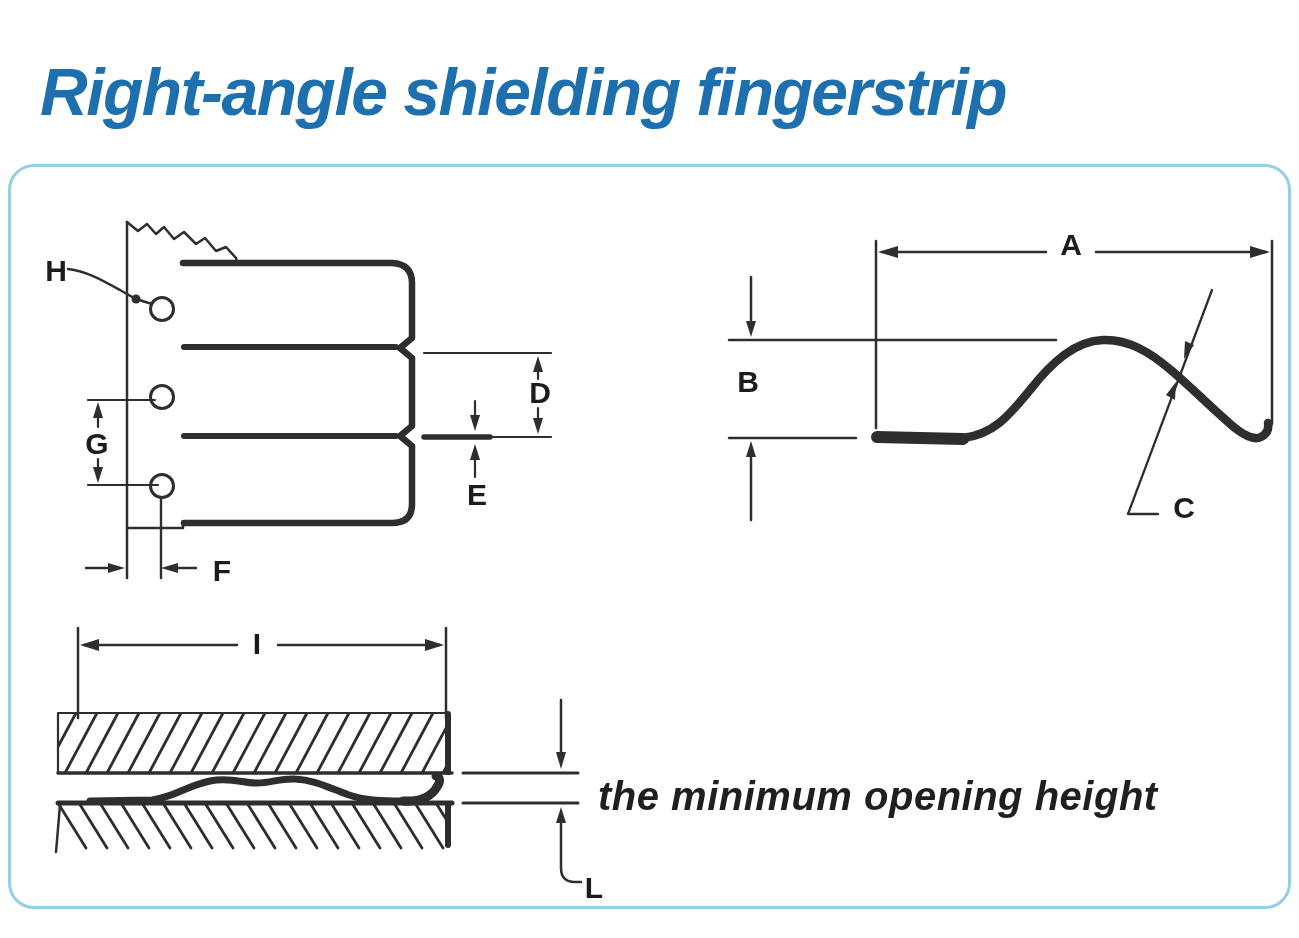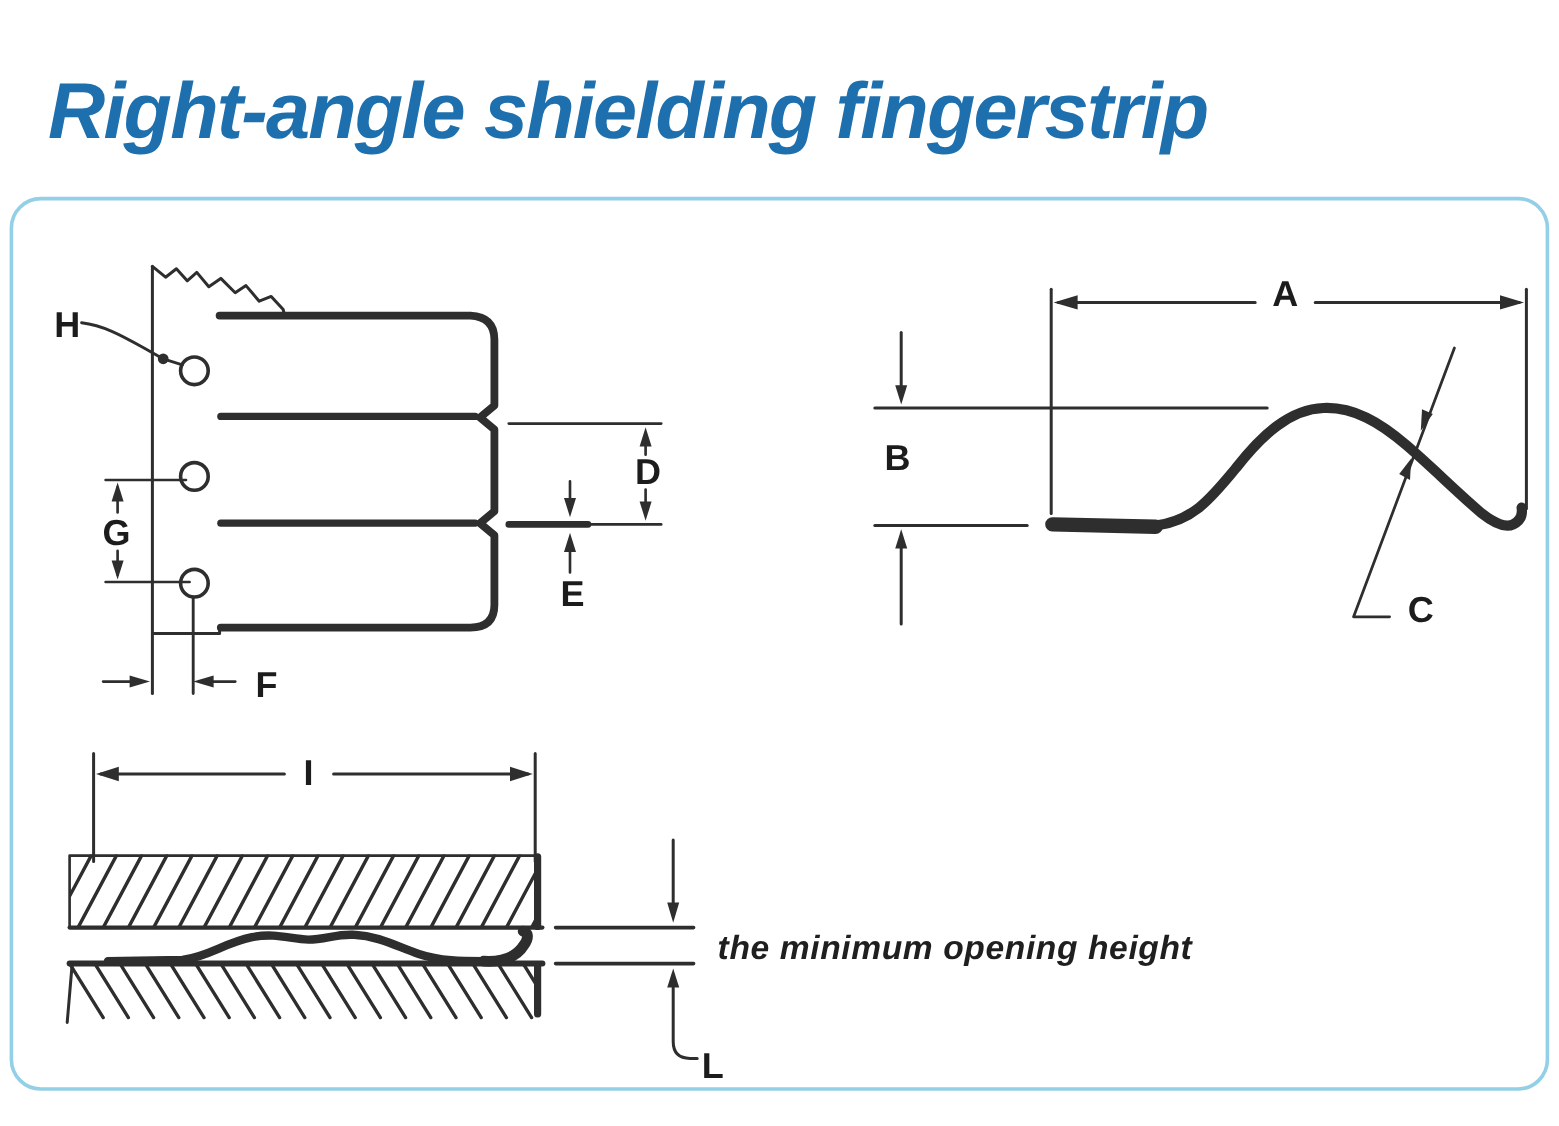--- a/index.html
+++ b/index.html
@@ -6,21 +6,21 @@
     font-family:"Liberation Sans",sans-serif;overflow:hidden;position:relative;}
   .stage{position:absolute;inset:0;width:1299px;height:938px;}
   .page-title{position:absolute;left:40px;top:58px;margin:0;
     font-family:"Liberation Sans",sans-serif;font-weight:700;font-style:italic;
     font-size:66px;line-height:1.05;letter-spacing:-1.5px;color:#1d6fad;white-space:nowrap;}
   .panel{position:absolute;left:8px;top:164px;width:1277px;height:739px;
     border:3px solid #93cfe6;border-radius:26px;background:#ffffff;}
   svg.drawing{position:absolute;left:0;top:0;}
   .caption{position:absolute;left:598px;top:774px;
     font-family:"Liberation Sans",sans-serif;font-weight:700;font-style:italic;
-    font-size:28px;letter-spacing:.5px;color:#1f1f1f;white-space:nowrap;}
+    font-size:40px;letter-spacing:.5px;color:#1f1f1f;white-space:nowrap;}
   .dim-label{font-family:"Liberation Sans",sans-serif;font-weight:700;
     font-size:30px;fill:#1c1c1c;}
   path,line,circle{vector-effect:none;}
 </style>
 </head>
 <body>
 
 <div class="stage">
 
   <h1 class="page-title">Right-angle shielding fingerstrip</h1>

